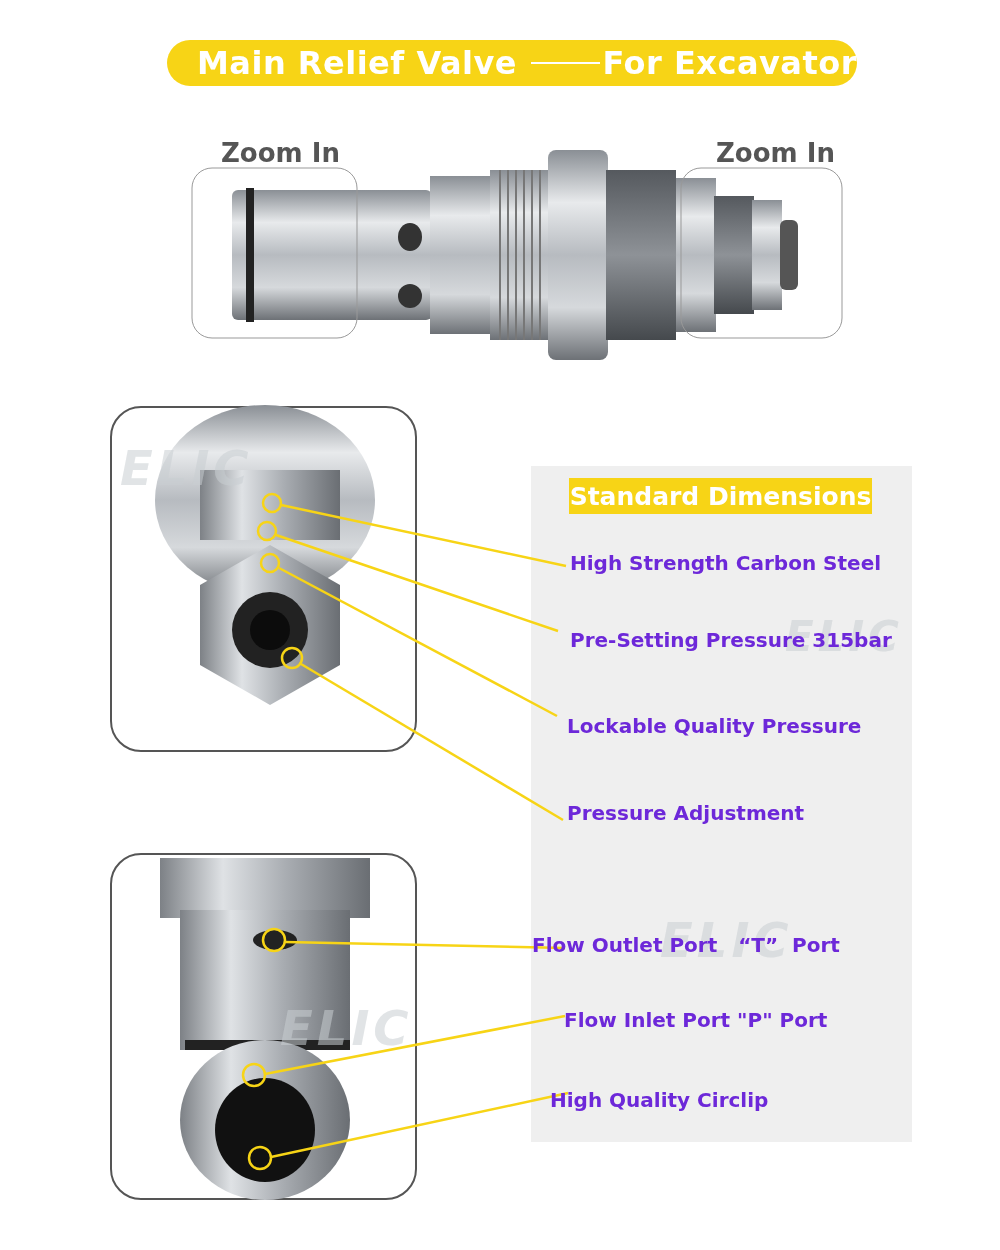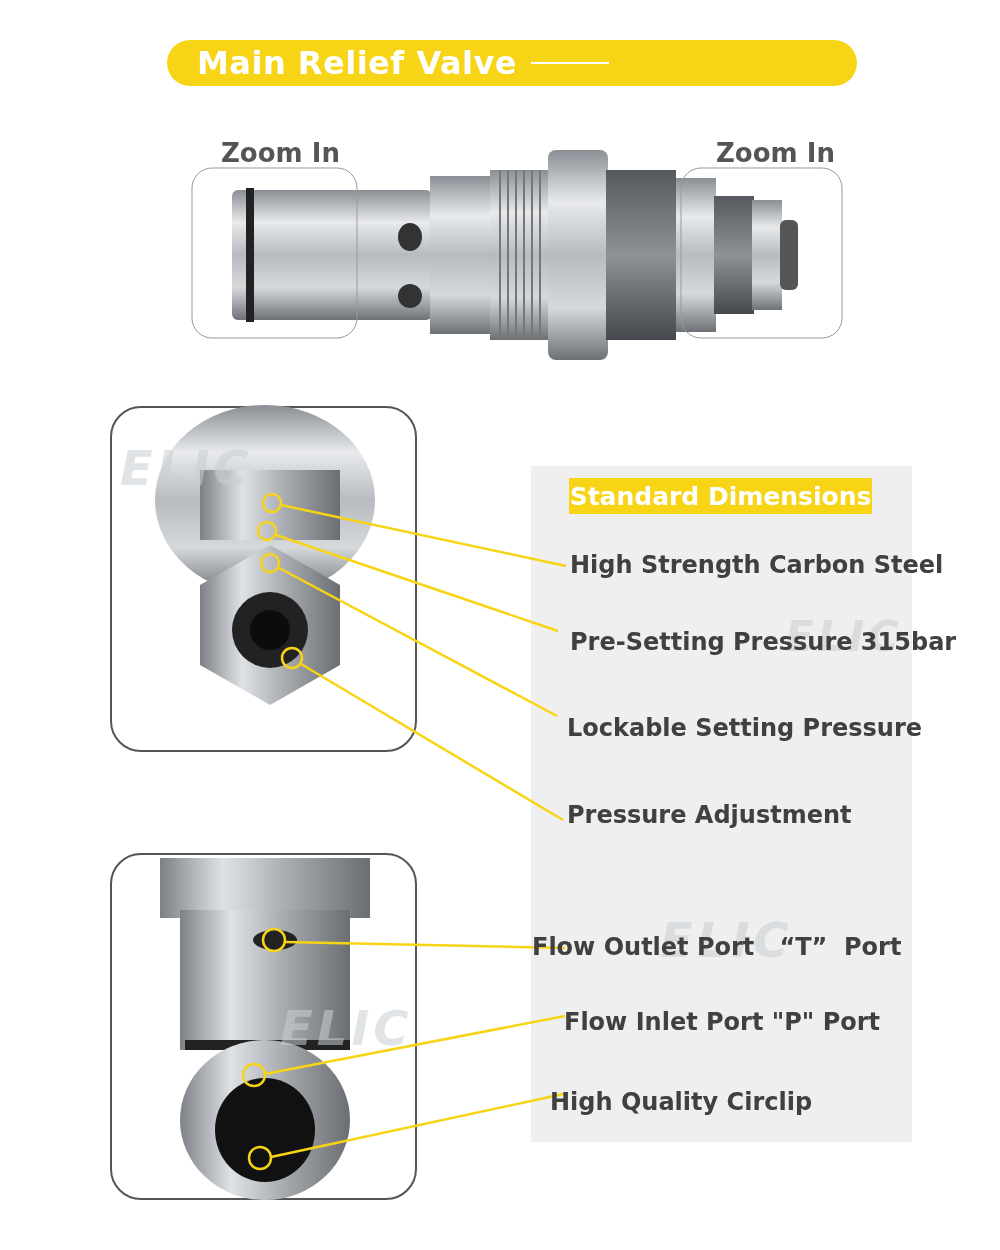--- a/index.html
+++ b/index.html
@@ -3,30 +3,31 @@
 <meta charset="utf-8">
 <style>
   html,body{margin:0;padding:0;background:#fff;}
   body{width:1000px;height:1250px;position:relative;overflow:hidden;font-family:"Liberation Sans",sans-serif;}
   .title-pill{position:absolute;left:167px;top:40px;width:690px;height:46px;background:#f7d416;border-radius:23px;display:flex;align-items:center;text-align:right;}
   .title-pill span{color:#fff;font-weight:bold;font-size:32px;font-family:"DejaVu Sans",sans-serif;letter-spacing:0.5px;white-space:pre;}
   .title-pill .t1{margin-left:30px;}
   .title-pill .sep{margin:0 2px 0 14px;display:inline-block;width:78px;height:2px;background:#fff;}
   .zoom-label{position:absolute;font-size:26px;color:#555;font-family:"DejaVu Sans",sans-serif;font-weight:700;}
   .std-badge{position:absolute;left:569px;top:478px;width:303px;height:36px;background:#f7d416;color:#fff;font-weight:bold;font-size:25px;font-family:"DejaVu Sans",sans-serif;display:flex;align-items:center;justify-content:center;}
-  .feat{position:absolute;font-weight:bold;font-size:24px;color:#404040;font-family:"DejaVu Sans",sans-serif;white-space:pre;}
+  .feat{position:absolute;font-weight:bold;font-size:20px;color:#6d28d9;font-family:"DejaVu Sans",sans-serif;white-space:pre;}
   .wm{position:absolute;font-style:italic;font-weight:bold;font-size:48px;color:rgba(200,205,210,0.55);font-family:"DejaVu Sans",sans-serif;letter-spacing:4px;}
   svg{position:absolute;left:0;top:0;}
 </style>
 </head>
 <body>
 
 <div class="title-pill">
   <span class="t1">Main Relief Valve</span>
   <i class="sep"></i>
+  <span>For Excavator</span>
 </div>
 
 <div class="zoom-label" style="left:221px;top:138px;">Zoom In</div>
 <div class="zoom-label" style="left:716px;top:138px;">Zoom In</div>
 
 <svg width="1000" height="1250">
   <defs>
     <linearGradient id="metal" x1="0" y1="0" x2="0" y2="1">
       <stop offset="0" stop-color="#8a8f95"></stop>
       <stop offset="0.25" stop-color="#e8eaec"></stop>
@@ -113,17 +114,17 @@
 
 <div class="wm" style="left:120px;top:440px;">ELIC</div>
 <div class="wm" style="left:785px;top:612px;font-size:42px;">ELIC</div>
 <div class="wm" style="left:660px;top:912px;">ELIC</div>
 <div class="wm" style="left:280px;top:1000px;">ELIC</div>
 
 <div class="std-badge">Standard Dimensions</div>
 
 <div class="feat" style="left:570px;top:551px;">High Strength Carbon Steel</div>
 <div class="feat" style="left:570px;top:628px;">Pre-Setting Pressure 315bar</div>
-<div class="feat" style="left:567px;top:714px;">Lockable Setting Pressure</div>
+<div class="feat" style="left:567px;top:714px;">Lockable Quality Pressure</div>
 <div class="feat" style="left:567px;top:801px;">Pressure Adjustment</div>
 <div class="feat" style="left:532px;top:933px;">Flow Outlet Port   “T”  Port</div>
 <div class="feat" style="left:564px;top:1008px;">Flow Inlet Port "P" Port</div>
 <div class="feat" style="left:550px;top:1088px;">High Quality Circlip</div>
 
 </body></html>

